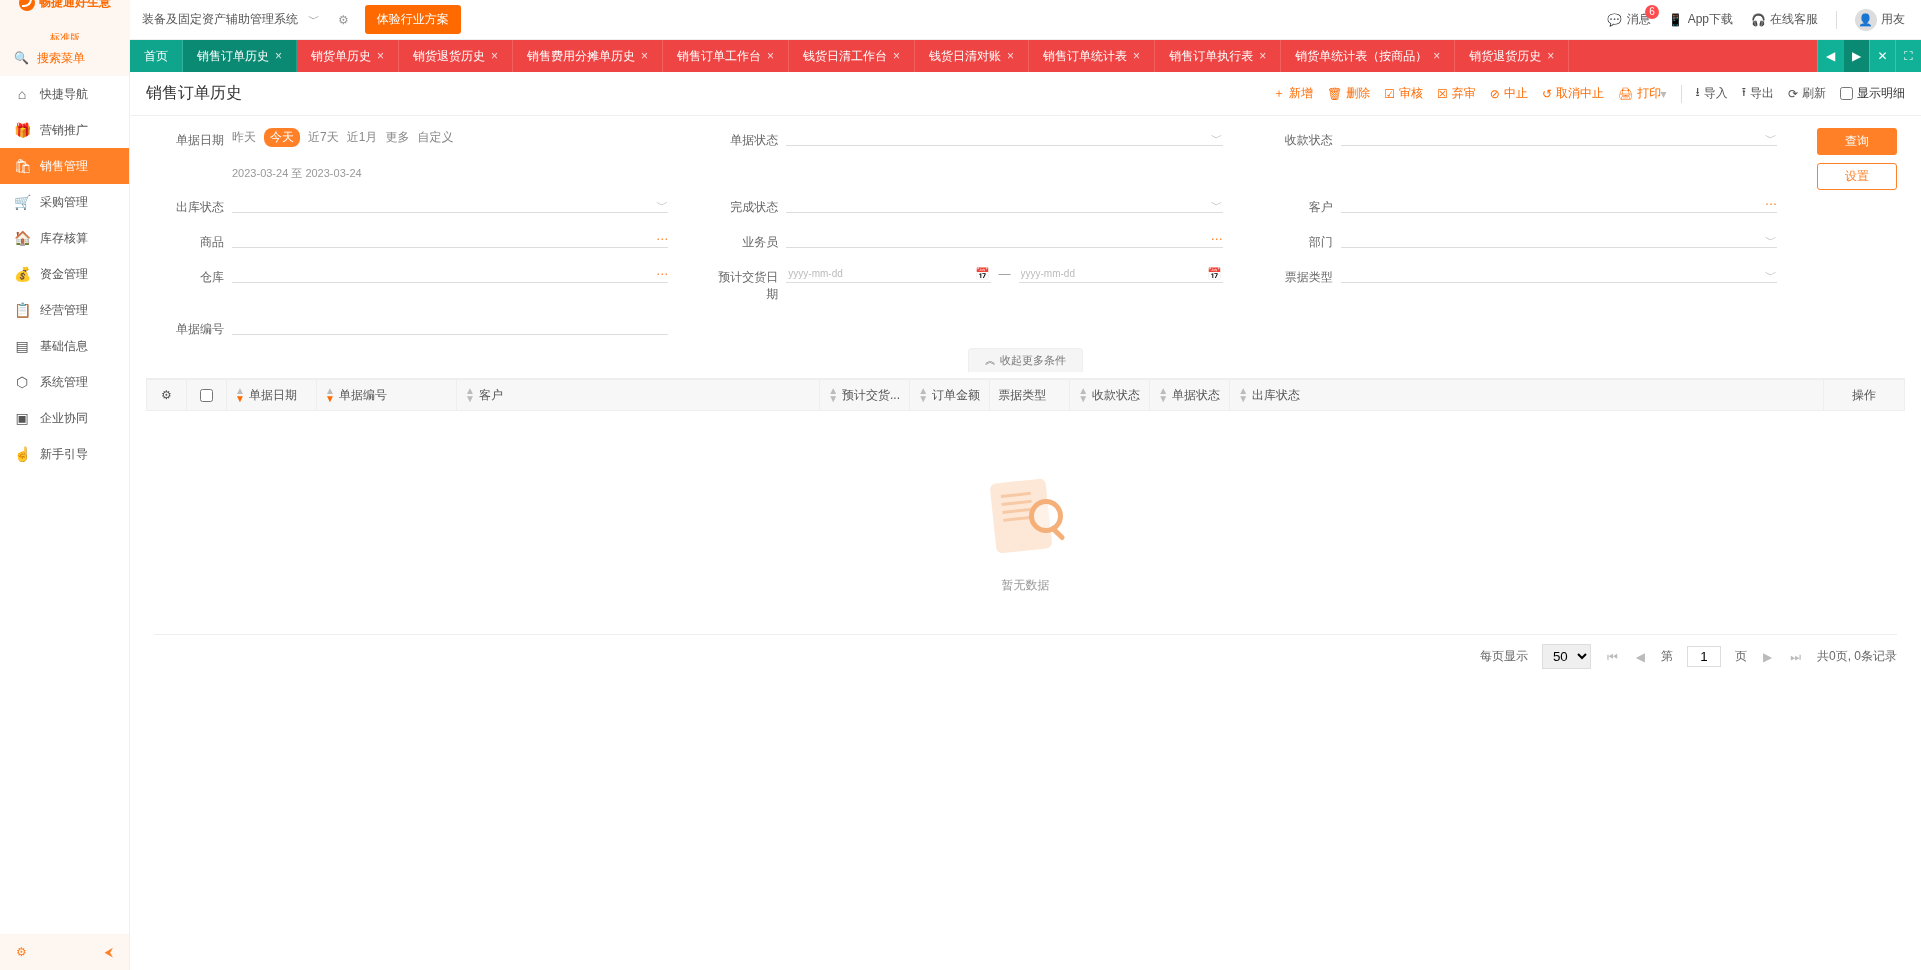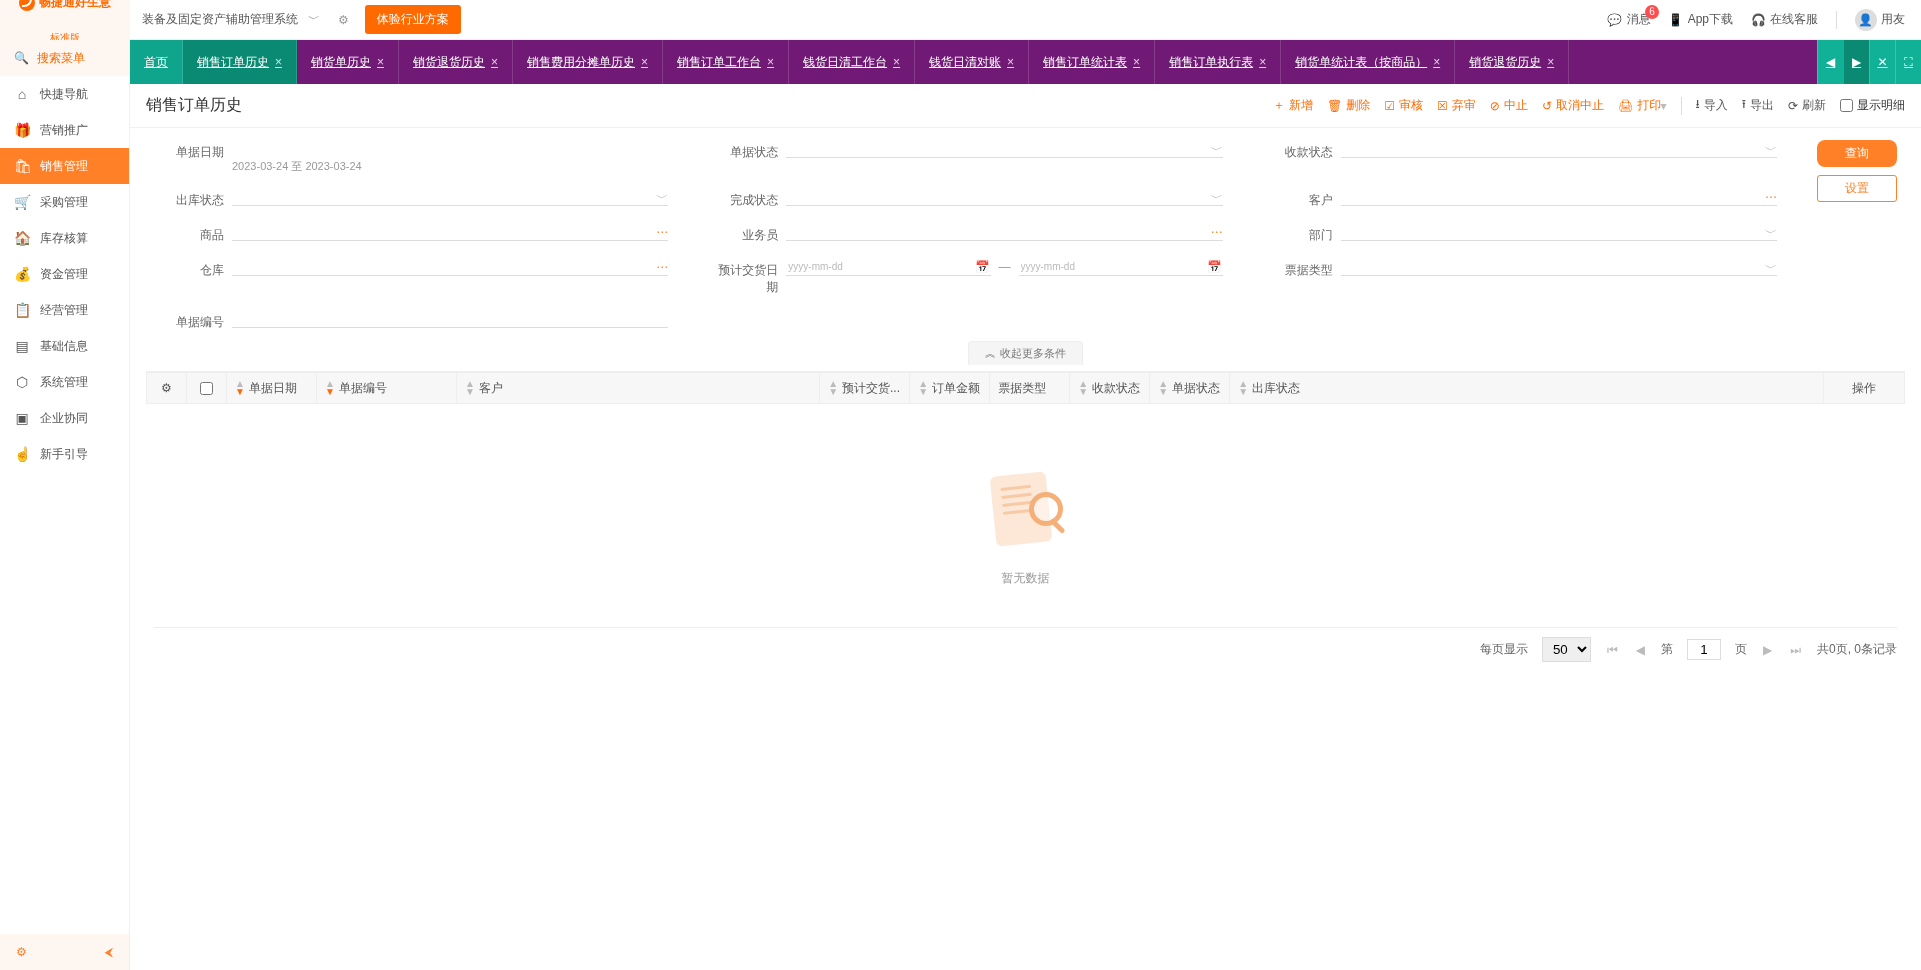--- a/index.html
+++ b/index.html
@@ -27,21 +27,21 @@
 .layout { display:flex; height:calc(100vh - 40px); }
 .sidebar { width:130px; background:#fff; border-right:1px solid #f0f0f0; display:flex; flex-direction:column; }
 .side-search { height:36px; display:flex; align-items:center; gap:8px; padding:0 14px; color:#ff6a00; background:#fef6f0; cursor:pointer; }
 .side-item { height:36px; display:flex; align-items:center; gap:10px; padding:0 14px; color:#555; cursor:pointer; }
 .side-item.active { background:#ff8027; color:#fff; }
 .side-item .ico { width:16px; text-align:center; font-size:14px; }
 .side-footer { margin-top:auto; height:36px; background:#fef6f0; display:flex; align-items:center; justify-content:space-between; padding:0 16px; color:#ff8027; }
 
 
 .main { flex:1; display:flex; flex-direction:column; min-width:0; }
-.tabs-bar { height:44px; background:#701a75; display:flex; align-items:stretch; color:#fff; position:relative;text-decoration:underline; }
+.tabs-bar { height:32px; background:#ef4444; display:flex; align-items:stretch; color:#fff; position:relative; }
 .tab { padding:0 14px; display:flex; align-items:center; gap:6px; cursor:pointer; font-size:12px; white-space:nowrap; border-right:1px solid rgba(255,255,255,0.15); }
 .tab.home { background:#0fa58c; }
 .tab.active { background:#0a8a73; }
 .tab .close { font-size:12px; opacity:.8; }
 .tabs-ctrl { margin-left:auto; display:flex; }
 .tabs-ctrl .ctl { width:26px; display:flex; align-items:center; justify-content:center; background:#10b197; border-left:1px solid rgba(255,255,255,0.2); cursor:pointer; }
 .tabs-ctrl .ctl.dark { background:#0a8a73; }
 
 
 .page-bar { height:44px; display:flex; align-items:center; padding:0 16px; border-bottom:1px solid #f0f0f0; }
@@ -65,21 +65,21 @@
 .date-tags .tag.active { background:#ff8027; color:#fff; padding:1px 6px; border-radius:8px; }
 .date-range { color:#999; font-size:11px; margin-top:19px; }
 .input-line { border:none; border-bottom:1px solid #ddd; width:100%; padding:3px 18px 3px 2px; font-size:10px; outline:none; background:transparent; }
 .input-wrap { position:relative; }
 .input-wrap .suffix { position:absolute; right:0; top:2px; color:#bbb; cursor:pointer; font-size:12px; }
 .input-wrap .suffix.orange { color:#ff8027; }
 .date-pair { display:flex; align-items:center; gap:8px; }
 .date-pair .input-wrap { flex:1; }
 .date-pair .dash { color:#999; }
 .action-col { display:flex; flex-direction:column; gap:8px; }
-.btn-query { background:#ff8027; color:#fff; border:none; border-radius:8px; padding:5px 0; cursor:pointer; font-size:12px; }
+.btn-query { background:#ff8027; color:#fff; border:none; border-radius:3px; padding:5px 0; cursor:pointer; font-size:12px; }
 .btn-set { background:#fff; color:#ff8027; border:1px solid #ff8027; border-radius:3px; padding:4px 0; cursor:pointer; font-size:12px; }
 
 .collapse-bar { text-align:center; margin:10px 0 6px; }
 .collapse-btn { display:inline-flex; align-items:center; gap:4px; background:#f5f5f5; border:1px solid #eee; border-bottom:none; padding:4px 16px; border-radius:4px 4px 0 0; color:#777; cursor:pointer; font-size:11px; }
 
 
 .table-wrap { border-top:1px solid #eee; margin:0 16px; }
 .thead { display:flex; background:#f7f7f7; border:1px solid #eee; height:32px; align-items:stretch; }
 .th { display:flex; align-items:center; padding:0 8px; border-right:1px solid #eee; color:#555; font-size:12px; gap:4px; }
 .th:last-child { border-right:none; }
@@ -322,20 +322,28 @@
           </div>
       </div>
     </div>
 
     <div class="filter-wrap">
       <div class="filter-grid">
 
         <div class="filter-cell">
           <div class="filter-label">单据日期</div>
           <div class="filter-body">
+            <div class="date-tags" id="date-tags">
+                <span class="tag">昨天</span>
+                <span class="tag active">今天</span>
+                <span class="tag">近7天</span>
+                <span class="tag">近1月</span>
+                <span class="tag">更多</span>
+                <span class="tag">自定义</span>
+              </div>
             <div class="date-range">2023-03-24 至 2023-03-24</div>
           </div>
         </div>
         <div class="filter-cell">
           <div class="filter-label">单据状态</div>
           <div class="filter-body input-wrap"><input class="input-line" style=""><span class="suffix">﹀</span></div>
         </div>
         <div class="filter-cell">
           <div class="filter-label">收款状态</div>
           <div class="filter-body input-wrap"><input class="input-line" style=""><span class="suffix">﹀</span></div>

